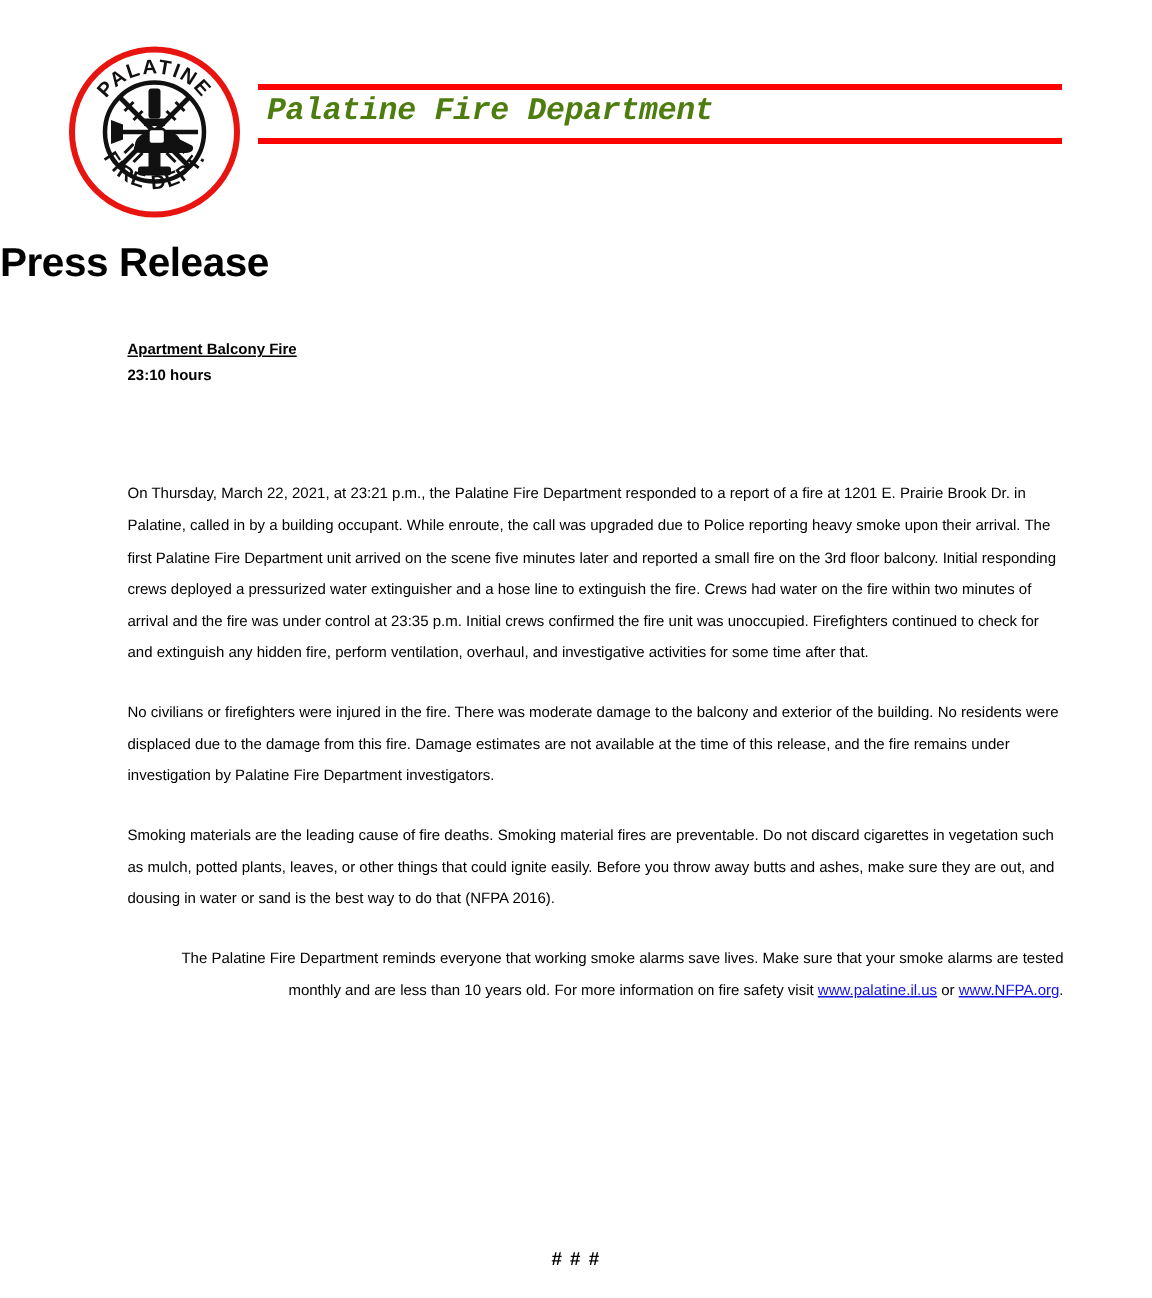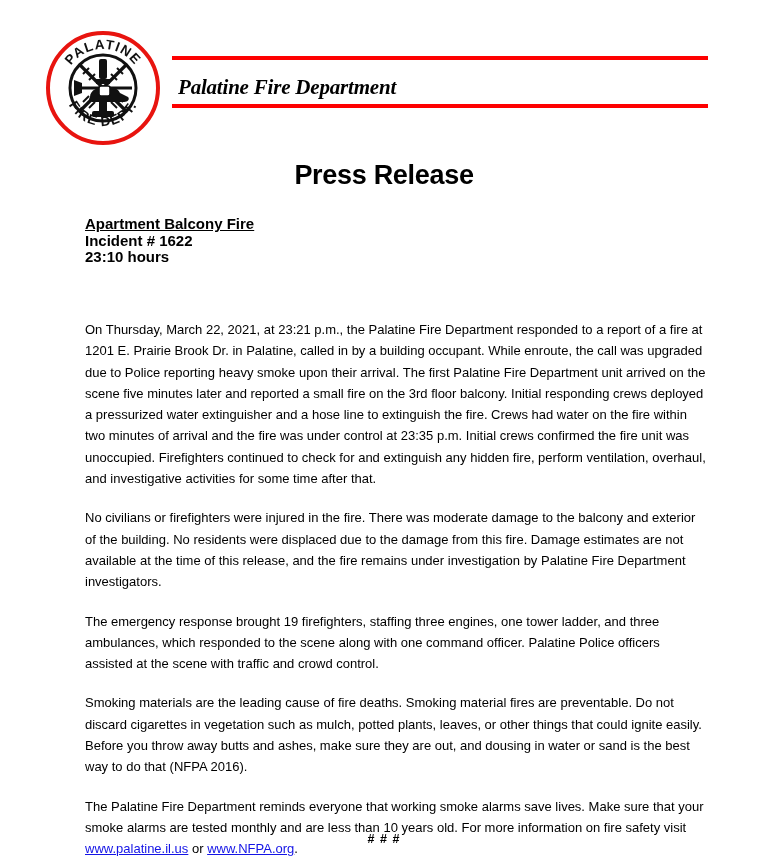--- a/index.html
+++ b/index.html
@@ -40,72 +40,70 @@
     top: 56px;
     width: 536px;
   }
   .rule-red {
     width: 100%;
     height: 4px;
     background: #fe0000;
   }
   .rule-red.top { margin-bottom: 0; }
   .masthead-title {
-    font-family: Liberation Serif, serif;
+    font-family: Liberation Mono, monospace;
     font-weight: bold;
     font-style: italic;
     font-size: 21px;
     letter-spacing: -0.2px;
-    color: #000000;
+    color: #4d7c0f;
     padding: 4px 0 5px 6px;
     line-height: 1.08;
     white-space: nowrap;
-    margin-top: 12px;
   }
 
   
   .page-title {
     position: absolute;
     left: 0;
     top: 160px;
     width: 768px;
-    text-align: center;
     font-size: 27px;
     font-weight: bold;
     letter-spacing: -0.3px;
   }
 
   .incident-block {
     position: absolute;
     left: 85px;
-    top: 216px;
+    top: 226px;
     width: 624px;
-    font-size: 15px;
+    font-size: 10px;
     font-weight: bold;
     line-height: 16.6px;
   }
   .incident-block .headline {
     text-decoration: underline;
   }
   .incident-block div { white-space: nowrap; }
 
   .body-copy {
     position: absolute;
     left: 85px;
     top: 319px;
     width: 624px;
-    font-size: 13px;
+    font-size: 10px;
     line-height: 21.3px;
     text-align: left;
   }
   .body-copy p {
     margin: 0 0 18px 0;
     padding: 0;
   }
-  .body-copy p:last-child { margin-bottom: 0; }
+  .body-copy p:last-child { margin-bottom: 0; text-align: right; }
 
   .body-copy a {
     color: #1414e6;
     text-decoration: underline;
   }
 
   .endmark {
     position: absolute;
     left: 0;
     top: 832px;
@@ -181,25 +179,23 @@
     <div class="masthead-title">Palatine Fire Department</div>
     <div class="rule-red bottom"></div>
   </div>
 
 </div>
 
 <div class="page-title">Press Release</div>
 
 <div class="incident-block">
   <div class="headline">Apartment Balcony Fire</div>
-  <div>Incident # 1622</div>
   <div>23:10 hours</div>
 </div>
 
 <div class="body-copy">
   <p>On Thursday, March 22, 2021, at 23:21 p.m., the Palatine Fire Department responded to a report of a fire at 1201 E. Prairie Brook Dr. in Palatine, called in by a building occupant. While enroute, the call was upgraded due to Police reporting heavy smoke upon their arrival.  The first Palatine Fire Department unit arrived on the scene five minutes later and reported a small fire on the 3rd floor balcony.   Initial responding crews deployed a pressurized water extinguisher and a hose line to extinguish the fire.  Crews had water on the fire within two minutes of arrival and the fire was under control at 23:35 p.m.  Initial crews confirmed the fire unit was unoccupied.  Firefighters continued to check for and extinguish any hidden fire, perform ventilation, overhaul, and investigative activities for some time after that.</p>
   <p>No civilians or firefighters were injured in the fire.  There was moderate damage to the balcony and exterior of the building.  No residents were displaced due to the damage from this fire.  Damage estimates are not available at the time of this release, and the fire remains under investigation by Palatine Fire Department investigators.</p>
-  <p>The emergency response brought 19 firefighters, staffing three engines, one tower ladder, and three ambulances, which responded to the scene along with one command officer.  Palatine Police officers assisted at the scene with traffic and crowd control.</p>
   <p>Smoking materials are the leading cause of fire deaths. Smoking material fires are preventable. Do not discard cigarettes in vegetation such as mulch, potted plants, leaves, or other things that could ignite easily. Before you throw away butts and ashes, make sure they are out, and dousing in water or sand is the best way to do that (NFPA 2016).</p>
   <p><span>The Palatine Fire Department reminds everyone that working smoke alarms save lives.  Make sure that your smoke alarms are tested monthly and are less than 10 years old. For more information on fire safety visit </span><a href="#">www.palatine.il.us</a><span> or </span><a href="#">www.NFPA.org</a><span>.</span></p>
 </div>
 
 <div class="endmark"># # #</div>
 
 </body></html>

